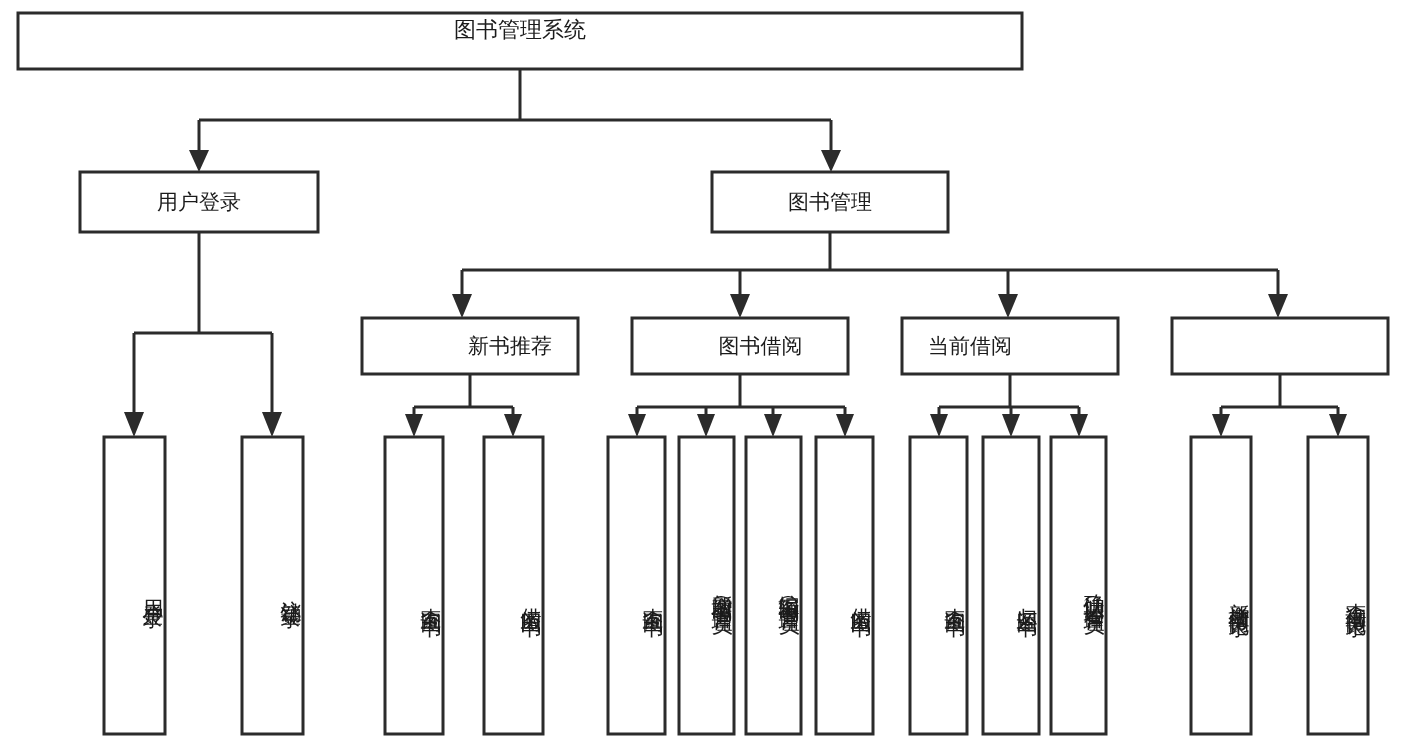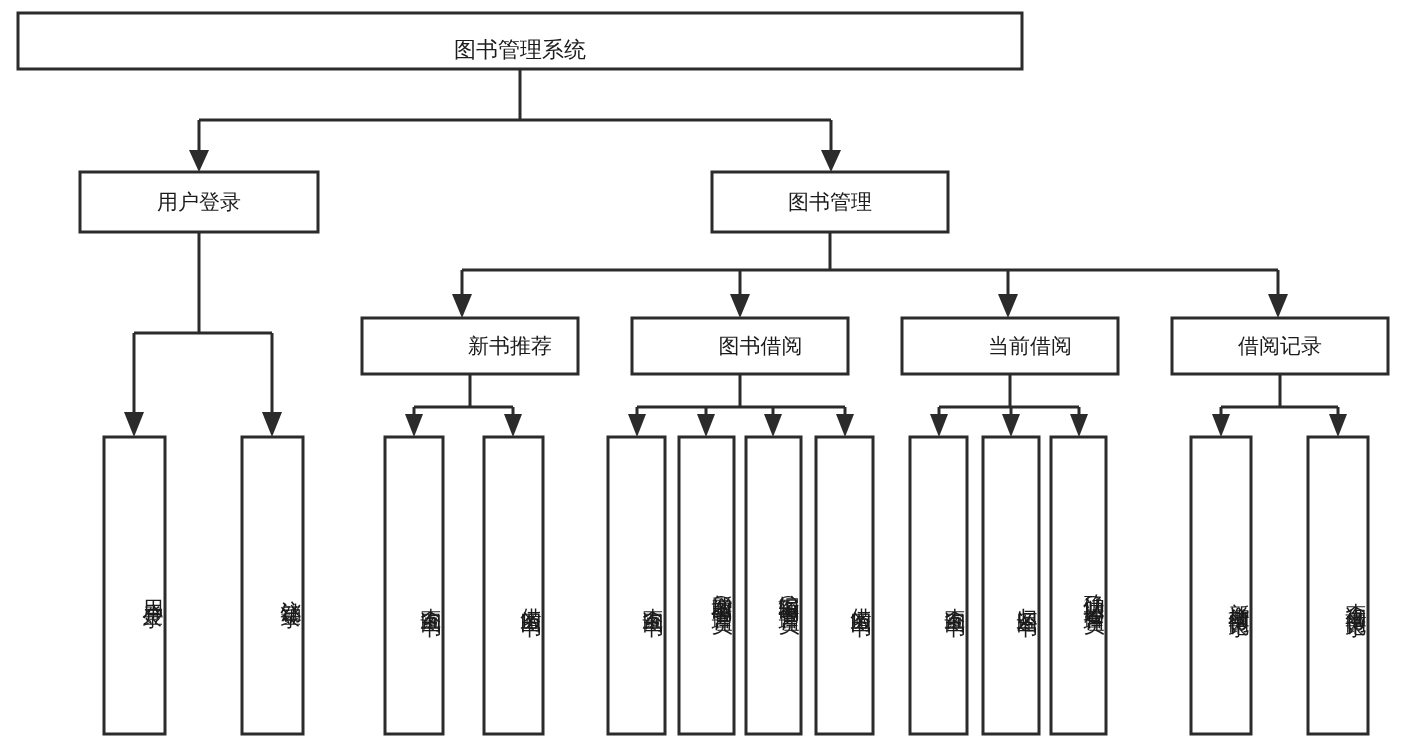--- a/index.html
+++ b/index.html
@@ -170,33 +170,32 @@
       <rect class="node-box" x="746" y="437" width="55" height="297"></rect>
       <rect class="node-box" x="816" y="437" width="57" height="297"></rect>
       <rect class="node-box" x="910" y="437" width="57" height="297"></rect>
       <rect class="node-box" x="983" y="437" width="56" height="297"></rect>
       <rect class="node-box" x="1051" y="437" width="55" height="297"></rect>
       <rect class="node-box" x="1191" y="437" width="60" height="297"></rect>
       <rect class="node-box" x="1308" y="437" width="60" height="297"></rect>
     </g>
   </svg>
 
-  <div class="node-label horizontal root" style="left:18px; top:22px; width:1004px; height:56px;border-radius:16px;">图书管理系统</div>
+  <div class="node-label horizontal root" style="left:18px; top:2px; width:1004px; height:56px;border-radius:16px;">图书管理系统</div>
 
   <div class="node-label horizontal" style="left:80px; top:172px; width:238px; height:60px;">用户登录</div>
 
   <div class="node-label horizontal" style="left:712px; top:172px; width:236px; height:60px;border-radius:11px;">图书管理</div>
 
   <div class="node-label horizontal" style="left:362px; top:318px; width:216px; height:56px;margin-left:40px;">新书推荐</div>
 
   <div class="node-label horizontal" style="left:632px; top:318px; width:257px; height:56px;">图书借阅</div>
 
-  <div class="node-label horizontal" style="left:922px; top:318px; width:216px; height:56px;">当前借阅</div>
-
-  <div class="node-label horizontal" style="left:1172px; top:318px; width:216px; height:56px;">借阅记录</div>
+  <div class="node-label horizontal" style="left:862px; top:318px; width:216px; height:56px;">当前借阅</div>
+
 
   <div class="node-label vertical" style="left:104px; top:497px; width:61px; height:180px;">用户登录</div>
 
   <div class="node-label vertical" style="left:242px; top:497px; width:61px; height:180px;">注销登录</div>
 
   <div class="node-label vertical" style="left:385px; top:505px; width:58px; height:180px;">查询图书</div>
 
   <div class="node-label vertical" style="left:484px; top:505px; width:59px; height:180px;">借阅图书</div>
 
   <div class="node-label vertical" style="left:608px; top:505px; width:57px; height:180px;">查询图书</div>

